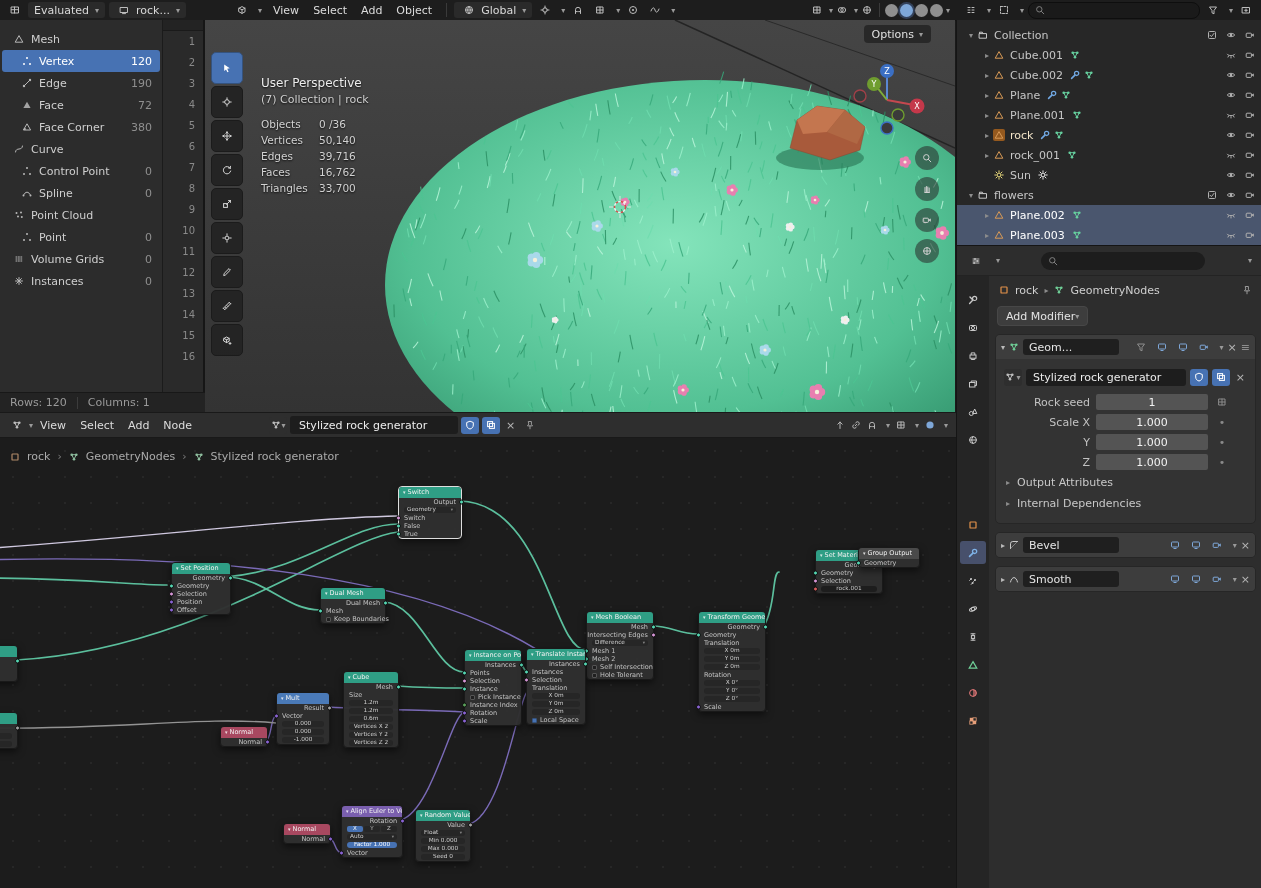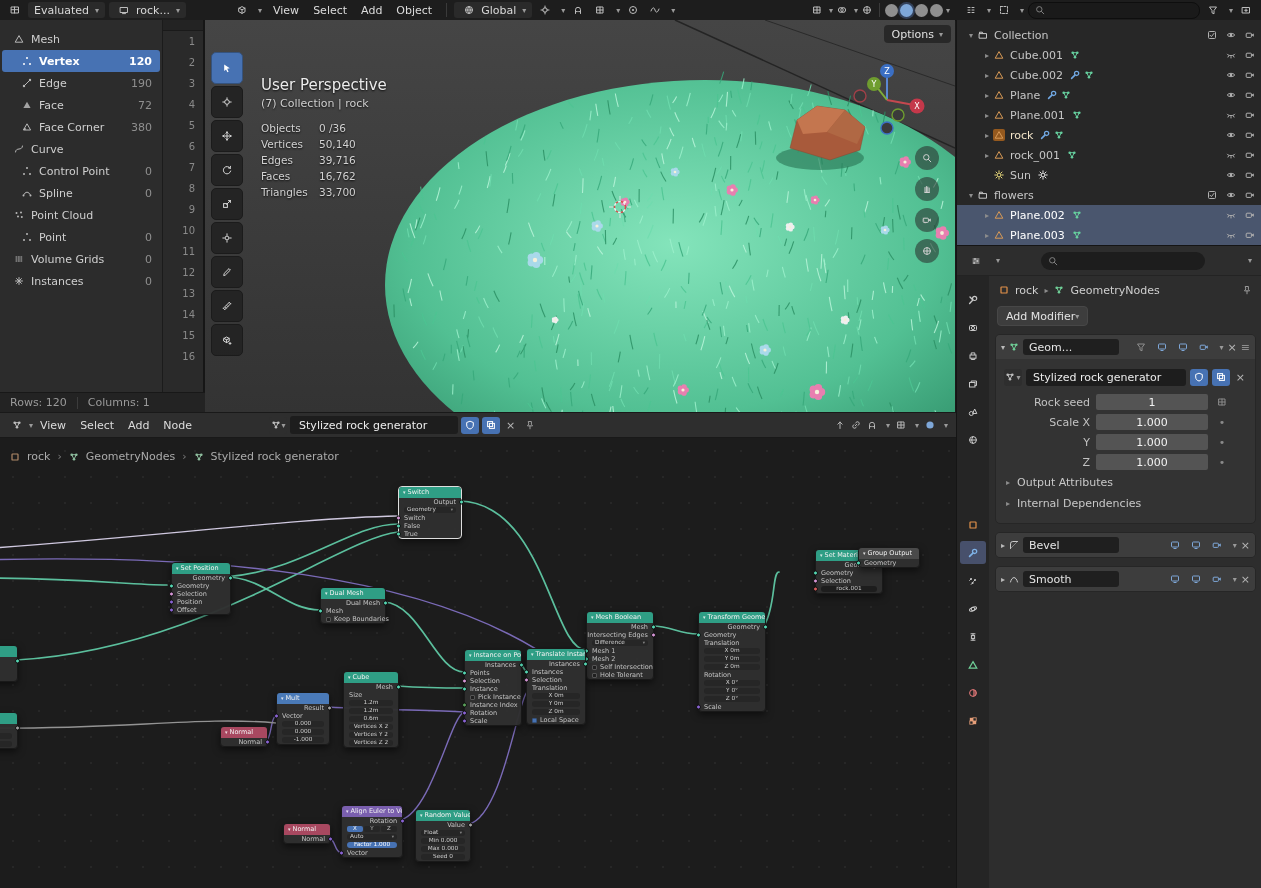--- a/index.html
+++ b/index.html
@@ -22,39 +22,39 @@
   .shadeball{width:13px;height:13px;border-radius:50%;background:#8f8f8f;margin-left:2px;}
   .shadeball.on{background:#7ea7d8;box-shadow:0 0 0 2px #33415a;}
   #ol-search{flex:1;height:15px;background:#1a1a1a;border:1px solid #0e0e0e;border-radius:8px;display:flex;align-items:center;padding:0 6px;color:#7d7d7d;gap:4px;}
   
   #spreadsheet{left:0;top:20px;width:163px;height:372px;background:#2c2c2c;border-right:1px solid #1b1b1b;padding-top:8px;box-sizing:border-box;}
   .ssrow{height:22px;display:flex;align-items:center;gap:7px;padding:0 8px 0 12px;margin:0 2px;border-radius:3px;}
   .ssrow.d1{padding-left:20px;}
   .ssrow .lab{flex:1;color:#cfcfcf;white-space:nowrap;}
   .ssrow .val{color:#8f8f8f;}
   .ssrow.sel{background:#4772b3;}
-  .ssrow.sel .lab,.ssrow.sel .val{color:#fff;font-weight:bold;}
+  .ssrow.sel .lab,.ssrow.sel .val{color:#fff;}
   #rownums{left:163px;top:20px;width:42px;height:372px;background:#2a2a2a;border-right:2px solid #161616;box-sizing:border-box;}
   #rownums .hd{height:10px;background:#232323;border-bottom:1px solid #1a1a1a;}
   .rn{height:21px;display:flex;align-items:center;justify-content:flex-end;padding-right:8px;color:#8a8a8a;font-size:10px;}
   #ss-status{left:0;top:392px;width:205px;height:20px;background:#232323;border-top:1px solid #181818;display:flex;align-items:center;padding:0 10px;gap:10px;color:#9a9a9a;box-sizing:border-box;}
   #ss-status .div{width:1px;height:12px;background:#3c3c3c;}
   
   #viewport{left:205px;top:20px;width:750px;height:392px;background:#3a3a3a;overflow:hidden;}
   #scene{position:absolute;left:0;top:0;}
   #vp-toolbar{position:absolute;left:6px;top:32px;display:flex;flex-direction:column;gap:2px;}
   .tool{width:32px;height:32px;background:rgba(34,34,34,.93);border:1px solid #1b1b1b;border-radius:5px;display:flex;align-items:center;justify-content:center;color:#d5d5d5;}
   .tool.on{background:#4772b3;border-color:#35537e;color:#fff;}
   #vp-overlay{position:absolute;left:56px;top:56px;text-shadow:0 1px 2px rgba(0,0,0,.85);}
-  .ov-t{color:#ececec;font-size:15px;}
+  .ov-t{color:#ececec;font-size:12px;}
   .ov-s{color:#cfcfcf;font-size:11px;margin-top:3px;}
   #vp-stats{margin-top:10px;font-size:10.5px;color:#d2d2d2;}
   #vp-stats .srow{display:flex;height:16px;align-items:center;}
   #vp-stats .sl{width:58px;}
-  #vp-options{position:absolute;right:4px;top:5px;background:rgba(36,36,36,.88);border-radius:4px;height:18px;display:flex;align-items:center;padding:0 8px;color:#e0e0e0;gap:2px;}
+  #vp-options{position:absolute;right:24px;top:5px;background:rgba(36,36,36,.88);border-radius:4px;height:18px;display:flex;align-items:center;padding:0 8px;color:#e0e0e0;gap:2px;}
   #gizmo{position:absolute;right:26px;top:38px;}
   #vp-side{position:absolute;right:16px;top:126px;display:flex;flex-direction:column;gap:7px;}
   .vpsb{width:24px;height:24px;border-radius:50%;background:rgba(40,40,40,.55);display:flex;align-items:center;justify-content:center;color:#d0d0d0;}
   
   #outliner{left:956px;top:20px;width:305px;height:226px;background:#272727;border-left:1px solid #151515;border-bottom:1px solid #151515;box-sizing:border-box;padding-top:5px;}
   .olrow{height:20px;display:flex;align-items:center;padding:0 6px 0 8px;}
   .olrow.d1{padding-left:24px;}
   .olrow.sel{background:#4a566e;}
   .olrow .tw{width:12px;color:#8d8d8d;font-size:8px;text-align:center;flex:none;}
   .olrow .nm{margin-left:5px;color:#c6c6c6;white-space:nowrap;}

